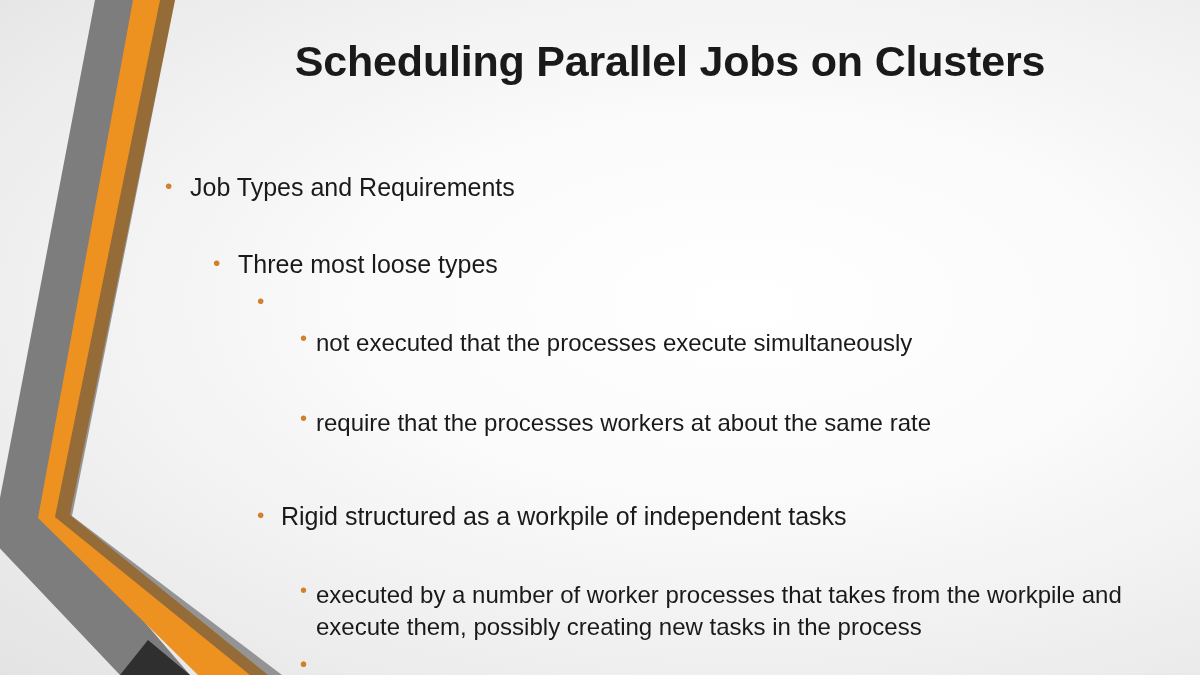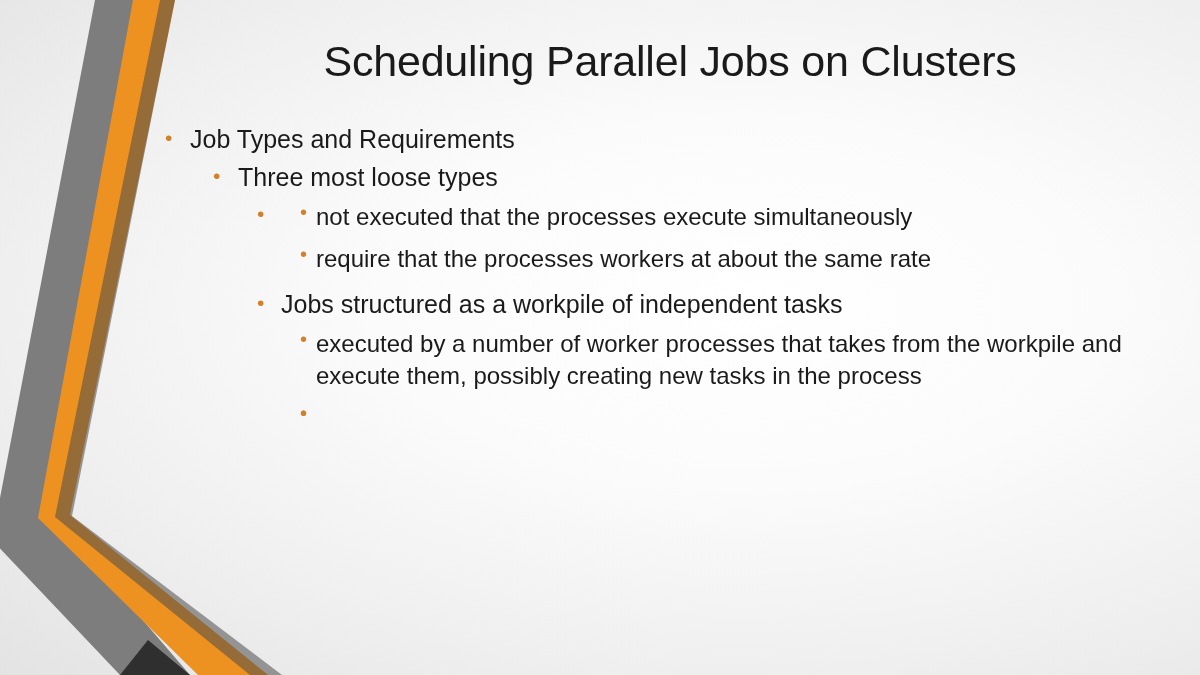--- a/index.html
+++ b/index.html
@@ -31,21 +31,21 @@
   }
 
   
   .title {
     position: absolute;
     left: 170px;
     top: 38px;
     width: 1000px;
     text-align: center;
     font-size: 43px;
-    font-weight: 400;
+    font-weight: 700;
     color: #1a1a1a;
     letter-spacing: -0.2px;
     line-height: 1.1;
   }
 
   
   .body {
     position: absolute;
     left: 150px;
     top: 125px;
@@ -57,20 +57,21 @@
     color: #1a1a1a;
     font-weight: 400;
   }
   .bullet .dot {
     position: absolute;
     color: #d2812a;
     line-height: 1;
   }
   .bullet .txt {
     display: block;
+    margin-top: 48px;
   }
 
   
   .lvl1 {
     padding-left: 40px;
     font-size: 25px;
     margin-bottom: 9px;
   }
   .lvl1 .dot { left: 15px; top: 2px; font-size: 21px; }
 
@@ -142,21 +143,21 @@
 
     <div class="bullet lvl4">
       <span class="dot">•</span>
       <span class="txt">require that the processes workers at about the same rate</span>
     </div>
 
     <div class="spacer-sm"></div>
 
     <div class="bullet lvl3">
       <span class="dot">•</span>
-      <span class="txt">Jobs structured as a workpile of independent tasks</span>
+      <span class="txt">Rigid structured as a workpile of independent tasks</span>
     </div>
 
     <div class="bullet lvl4">
       <span class="dot">•</span>
       <span class="txt">executed by a number of worker processes that takes from the workpile and execute them, possibly creating new tasks in the process</span>
     </div>
 
     <div class="bullet lvl4">
       <span class="dot">•</span>
     </div>

